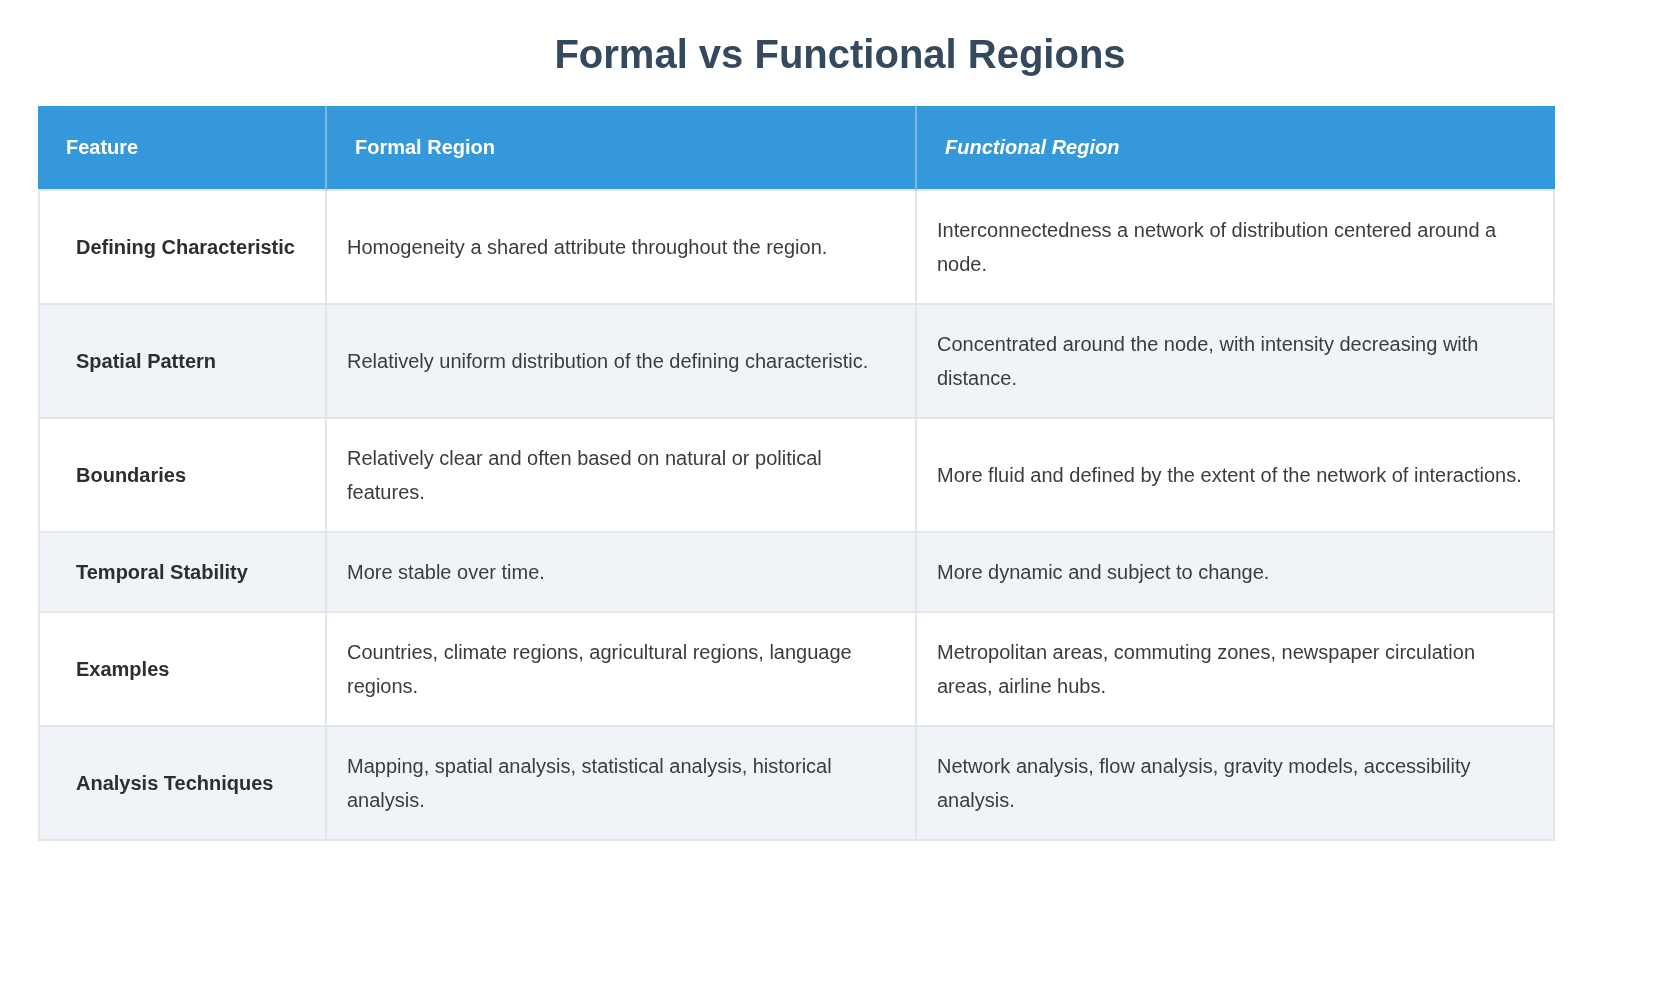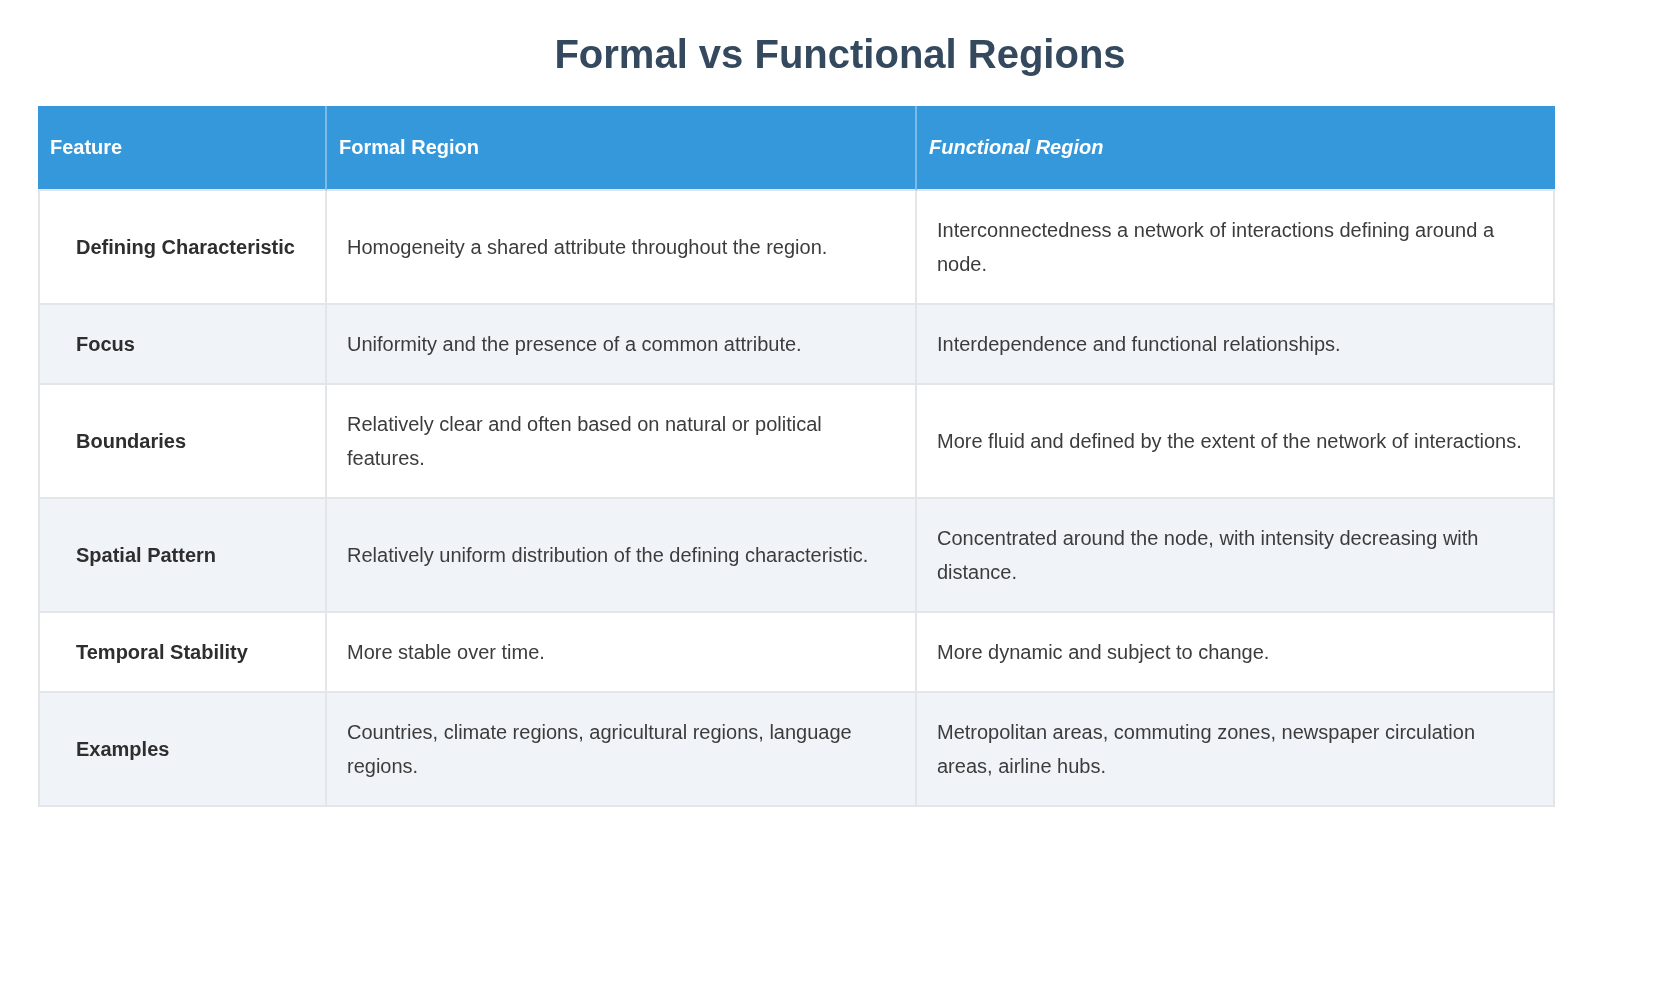--- a/index.html
+++ b/index.html
@@ -42,21 +42,21 @@
   table.compare col.c1{width:289px;}
   table.compare col.c2{width:590px;}
   table.compare col.c3{width:638px;}
   th{
     background:var(--header-bg);
     color:var(--header-text);
     font-size:20px;
     font-weight:bold;
     text-align:left;
     height:85px;
-    padding:0 12px;
+    padding:0 28px;
     vertical-align:middle;
     border-right:2px solid rgba(255,255,255,0.35);
     border-bottom:2px solid var(--border);
   }
   th:last-child{border-right:none;font-style:italic;}
   td{
     font-size:20px;
     line-height:34px;
     color:var(--body-text);
     padding:22px 24px 22px 20px;
@@ -88,42 +88,42 @@
       <tr>
         <th>Feature</th>
         <th>Formal Region</th>
         <th>Functional Region</th>
       </tr>
     </thead>
     <tbody id="table-body">
         <tr>
     <td class="feature">Defining Characteristic</td>
     <td>Homogeneity a shared attribute throughout the region.</td>
-    <td>Interconnectedness a network of interactions defining around a node.</td>
+    <td>Interconnectedness a network of distribution centered around a node.</td>
   </tr>
         <tr>
-    <td class="feature">Focus</td>
-    <td>Uniformity and the presence of a common attribute.</td>
-    <td>Interdependence and functional relationships.</td>
+    <td class="feature">Spatial Pattern</td>
+    <td>Relatively uniform distribution of the defining characteristic.</td>
+    <td>Concentrated around the node, with intensity decreasing with distance.</td>
   </tr>
         <tr>
     <td class="feature">Boundaries</td>
     <td>Relatively clear and often based on natural or political features.</td>
     <td>More fluid and defined by the extent of the network of interactions.</td>
-  </tr>
-        <tr>
-    <td class="feature">Spatial Pattern</td>
-    <td>Relatively uniform distribution of the defining characteristic.</td>
-    <td>Concentrated around the node, with intensity decreasing with distance.</td>
   </tr>
         <tr>
     <td class="feature">Temporal Stability</td>
     <td>More stable over time.</td>
     <td>More dynamic and subject to change.</td>
   </tr>
         <tr>
     <td class="feature">Examples</td>
     <td>Countries, climate regions, agricultural regions, language regions.</td>
     <td>Metropolitan areas, commuting zones, newspaper circulation areas, airline hubs.</td>
   </tr>
+        <tr>
+    <td class="feature">Analysis Techniques</td>
+    <td>Mapping, spatial analysis, statistical analysis, historical analysis.</td>
+    <td>Network analysis, flow analysis, gravity models, accessibility analysis.</td>
+  </tr>
       </tbody>
   </table>
 </div>
 
 </body></html>

